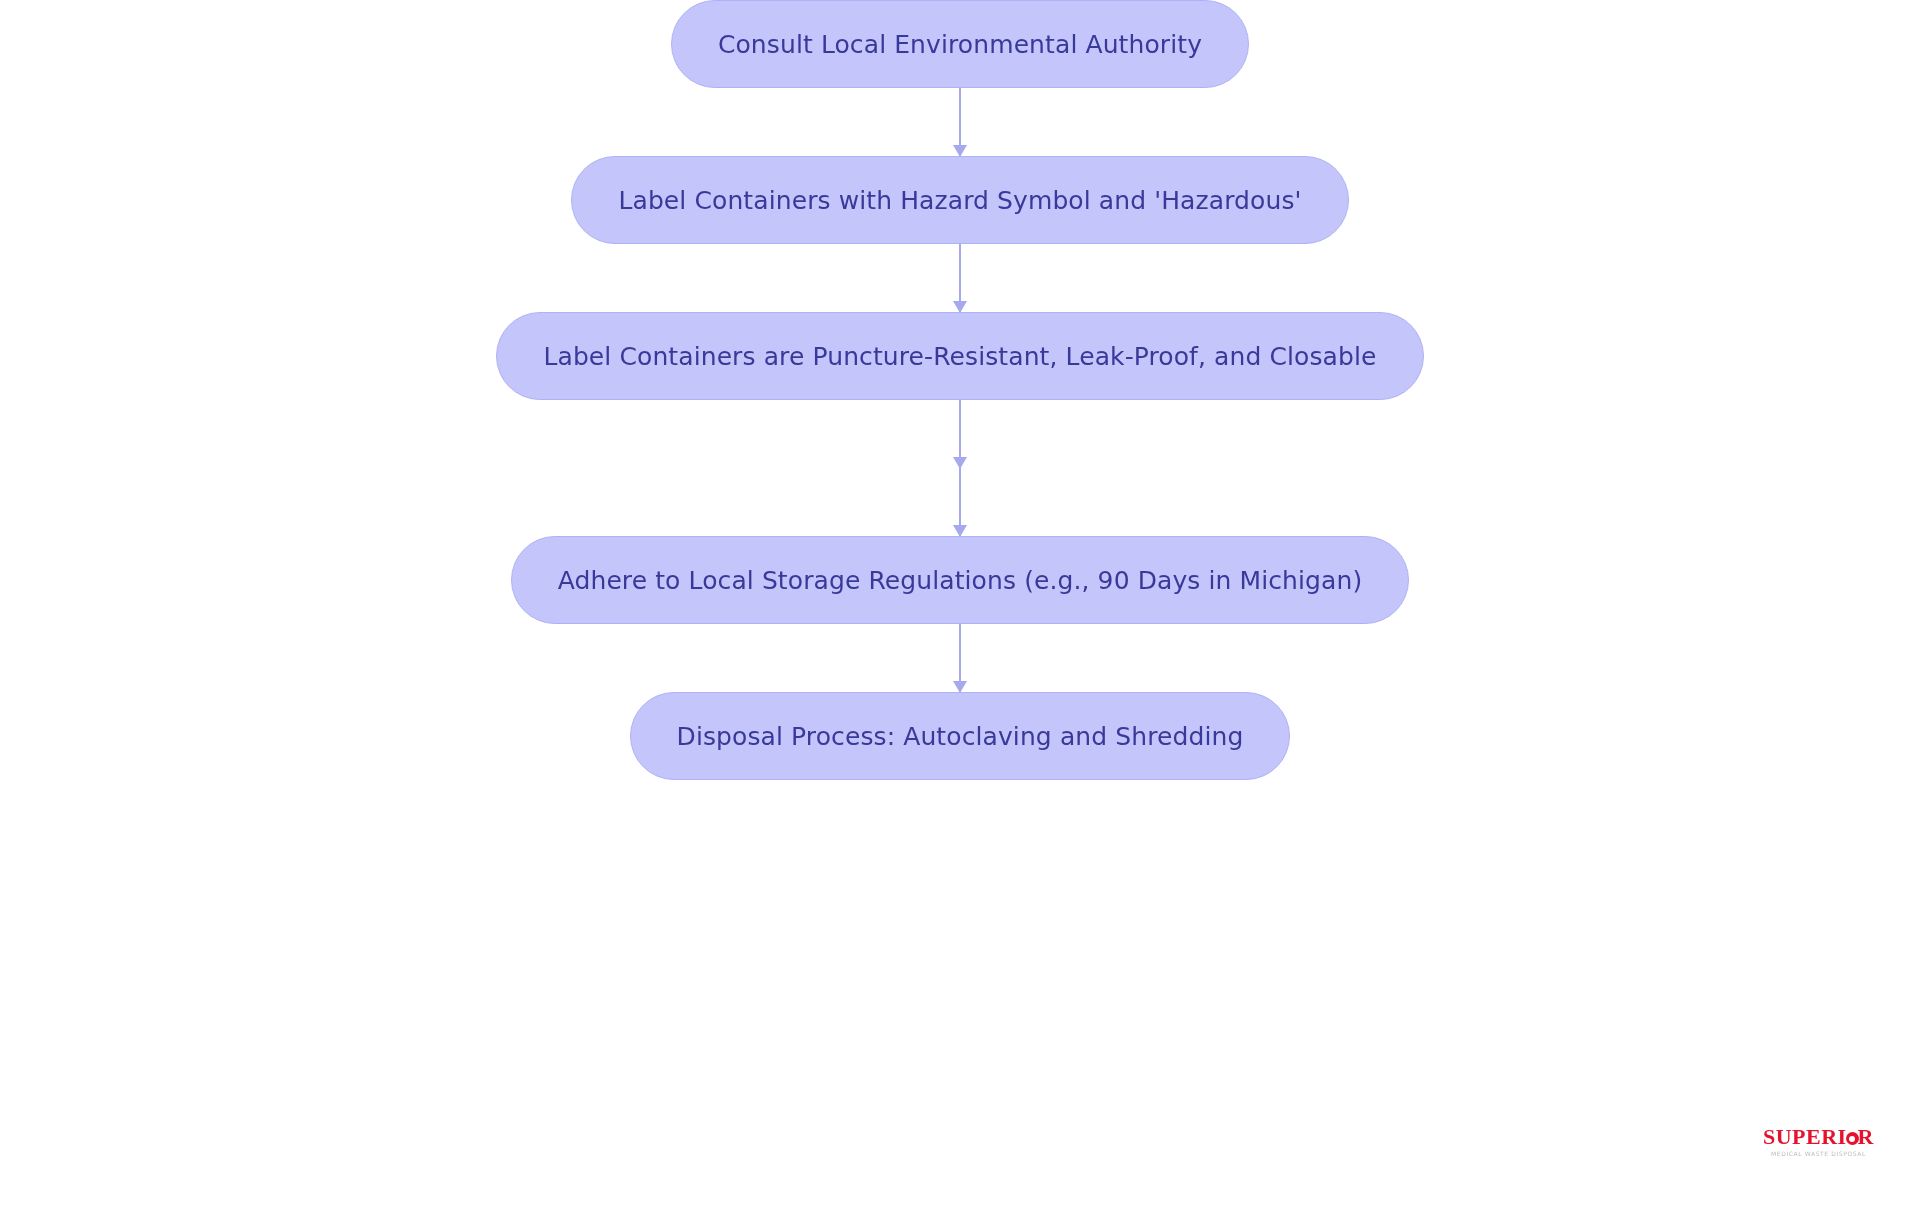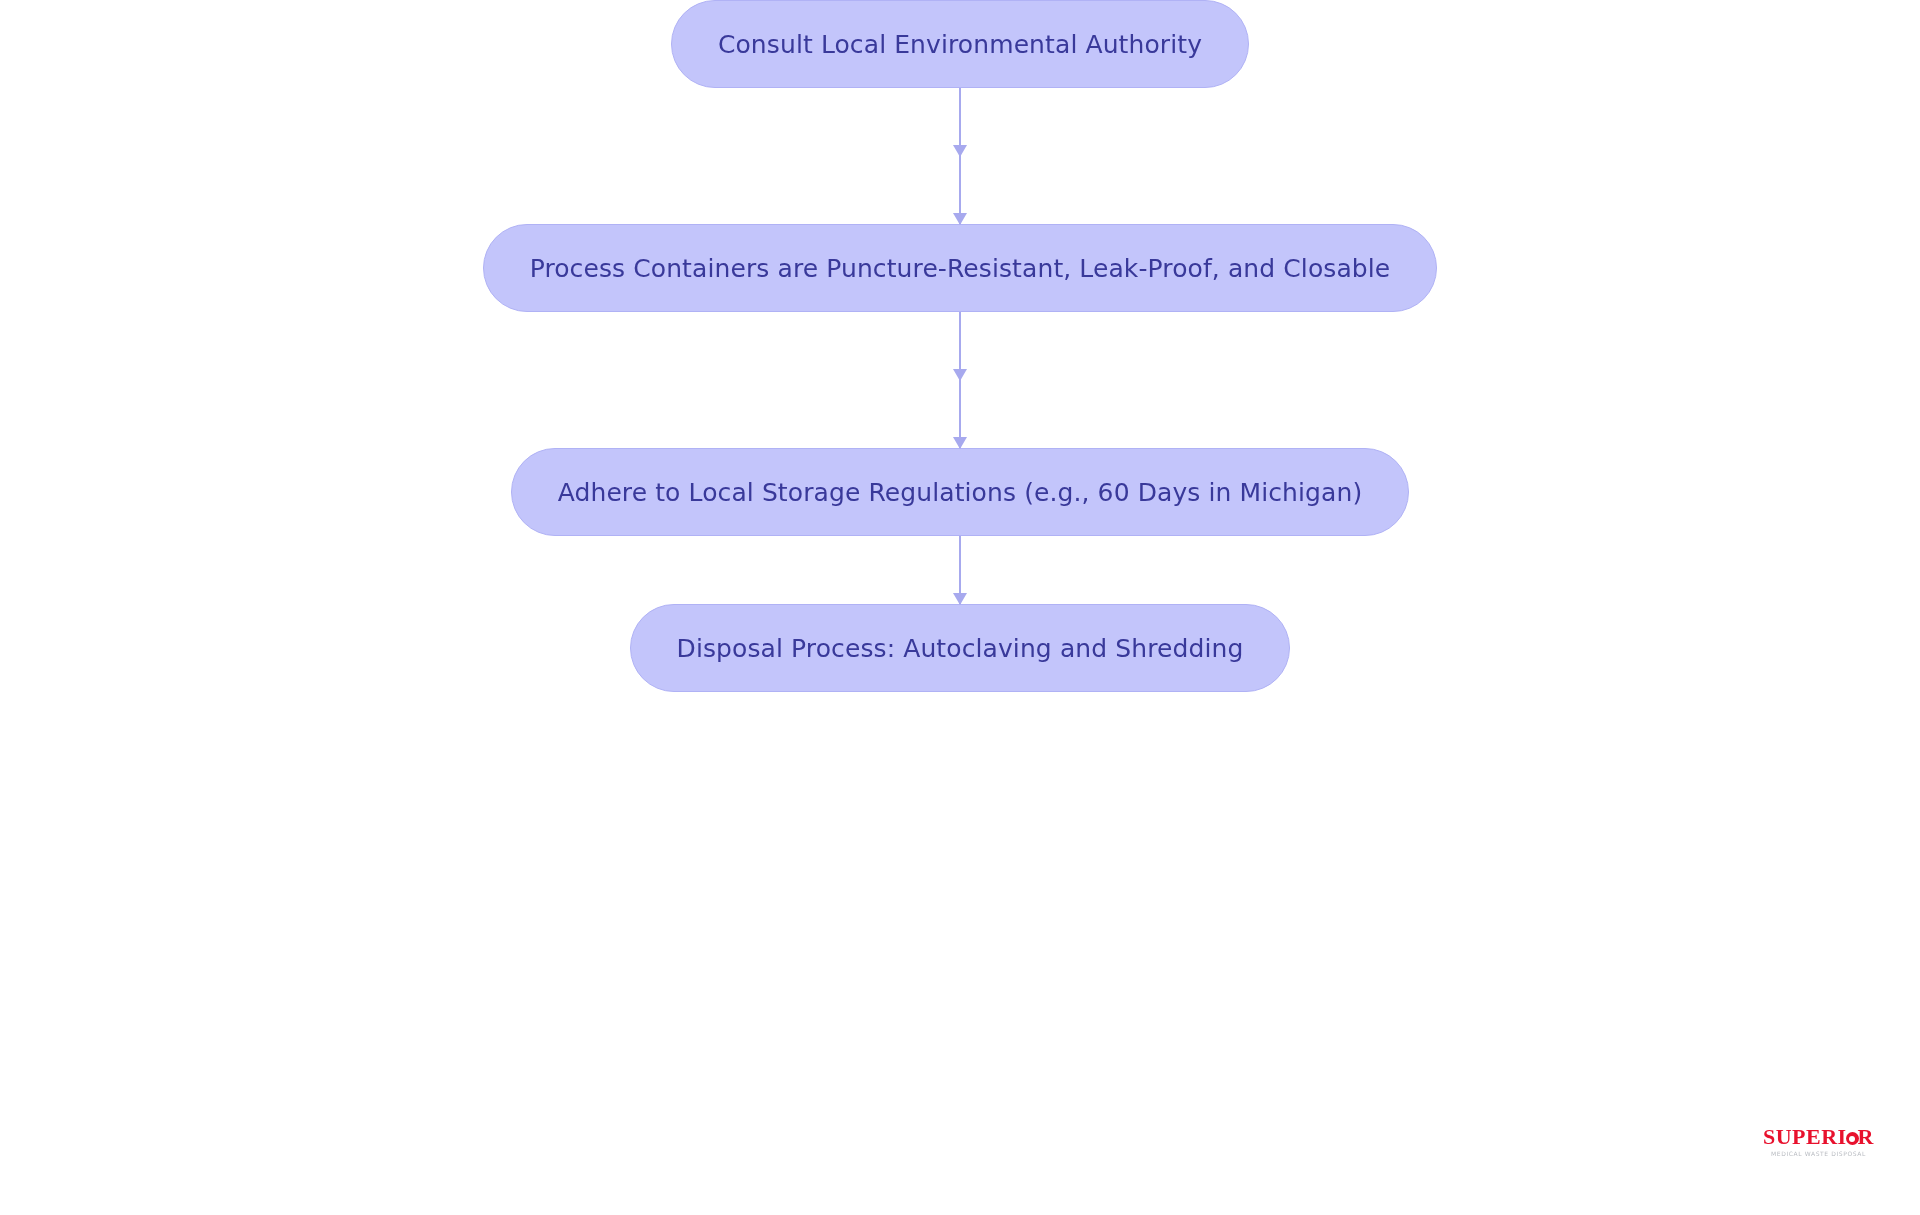--- a/index.html
+++ b/index.html
@@ -111,34 +111,37 @@
 
 <div id="flow">
   <div class="flow-stack">
 
     <div class="node">
       <span>Consult Local Environmental Authority</span>
     </div>
 
     <div class="connector"></div>
 
+    <div class="node">
+      <span>Label Containers with Hazard Symbol and 'Hazardous'</span>
+    </div>
 
     <div class="connector"></div>
 
     <div class="node">
-      <span>Process Containers are Puncture-Resistant, Leak-Proof, and Closable</span>
+      <span>Label Containers are Puncture-Resistant, Leak-Proof, and Closable</span>
     </div>
 
     <div class="connector"></div>
 
 
     <div class="connector"></div>
 
     <div class="node">
-      <span>Adhere to Local Storage Regulations (e.g., 60 Days in Michigan)</span>
+      <span>Adhere to Local Storage Regulations (e.g., 90 Days in Michigan)</span>
     </div>
 
     <div class="connector"></div>
 
     <div class="node">
       <span>Disposal Process: Autoclaving and Shredding</span>
     </div>
 
   </div>
 

